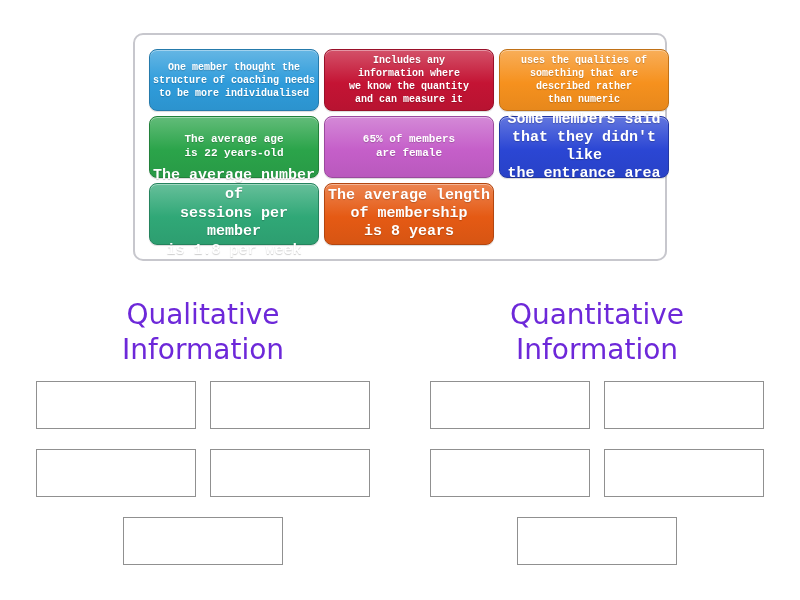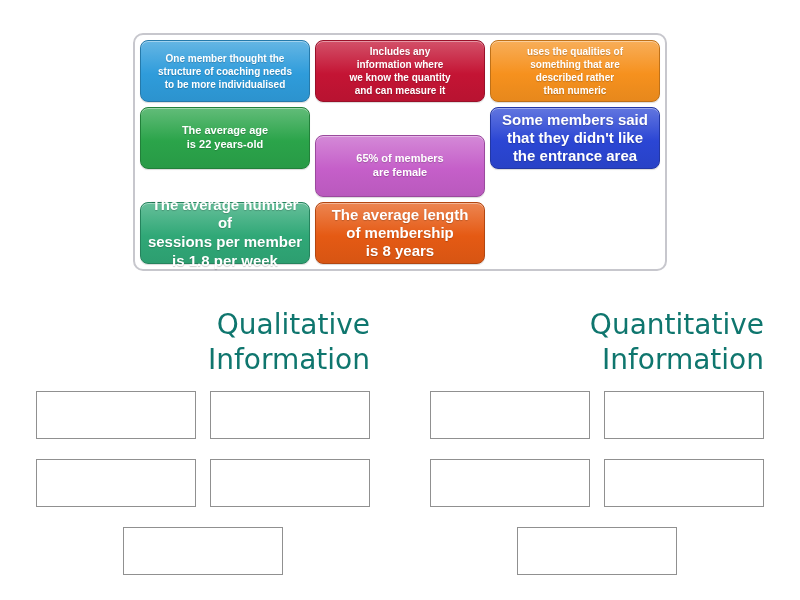--- a/index.html
+++ b/index.html
@@ -10,24 +10,25 @@
     overflow: hidden;
   }
 
   
   .tray {
     width: 534px;
     margin: 33px auto 0;
     background: #ffffff;
     border: 2px solid #c7c7cd;
     border-radius: 10px;
-    padding: 5px;
+    padding: 14px;
     display: grid;
     grid-template-columns: repeat(3, 170px);
     gap: 5px;
+    font-family: Liberation Mono, monospace;
   }
   .card {
     height: 62px;
     border-radius: 8px;
     border: 1px solid rgba(0,0,0,.3);
     color: #ffffff;
     font-weight: bold;
     display: flex;
     align-items: center;
     justify-content: center;
@@ -45,26 +46,26 @@
 
   
   .groups {
     display: flex;
     justify-content: space-between;
     padding: 0 36px;
     margin-top: 36px;
   }
   .group { width: 334px; }
   .group-title {
-    text-align: right;
+    text-align: center;
     font-family: "DejaVu Sans", sans-serif;
     font-weight: normal;
     font-size: 28px;
     line-height: 1.25;
-    color: #0f766e;
+    color: #6d28d9;
     white-space: pre-line;
     margin-bottom: 14px;
   }
   .slots {
     display: flex;
     flex-wrap: wrap;
     justify-content: center;
     column-gap: 14px;
     row-gap: 20px;
   }
@@ -87,21 +88,21 @@
     <div class="card xs" style="background: linear-gradient(rgb(211, 81, 105) 0%, rgb(196, 20, 52) 55%, rgb(184, 19, 49) 100%); border-color: rgb(153, 16, 41);">Includes any
 information where
 we know the quantity
 and can measure it</div>
     <div class="card xs" style="background: linear-gradient(rgb(248, 174, 89) 0%, rgb(246, 145, 30) 55%, rgb(231, 136, 28) 100%); border-color: rgb(192, 113, 23);">uses the qualities of
 something that are
 described rather
 than numeric</div>
     <div class="card lg" style="background: linear-gradient(rgb(98, 188, 121) 0%, rgb(43, 164, 74) 55%, rgb(40, 154, 70) 100%); border-color: rgb(34, 128, 58);">The average age
 is 22 years-old</div>
-    <div class="card lg" style="background: linear-gradient(rgb(212, 137, 215) 0%, rgb(197, 95, 201) 55%, rgb(185, 89, 189) 100%); border-color: rgb(154, 74, 157); margin-top: 28px;">65% of members
+    <div class="card lg" style="background: linear-gradient(rgb(212, 137, 215) 0%, rgb(197, 95, 201) 55%, rgb(185, 89, 189) 100%); border-color: rgb(154, 74, 157);">65% of members
 are female</div>
     <div class="card md" style="background: linear-gradient(rgb(98, 118, 223) 0%, rgb(43, 70, 212) 55%, rgb(40, 66, 199) 100%); border-color: rgb(34, 55, 165); text-align: center;">Some members said
 that they didn't like
 the entrance area</div>
     <div class="card sm" style="background: linear-gradient(rgb(102, 191, 154) 0%, rgb(48, 168, 119) 55%, rgb(45, 158, 112) 100%); border-color: rgb(37, 131, 93);">The average number of
 sessions per member
 is 1.8 per week</div>
     <div class="card md" style="background: linear-gradient(rgb(236, 133, 81) 0%, rgb(229, 90, 20) 55%, rgb(215, 85, 19) 100%); border-color: rgb(179, 70, 16);">The average length
 of membership
 is 8 years</div>

